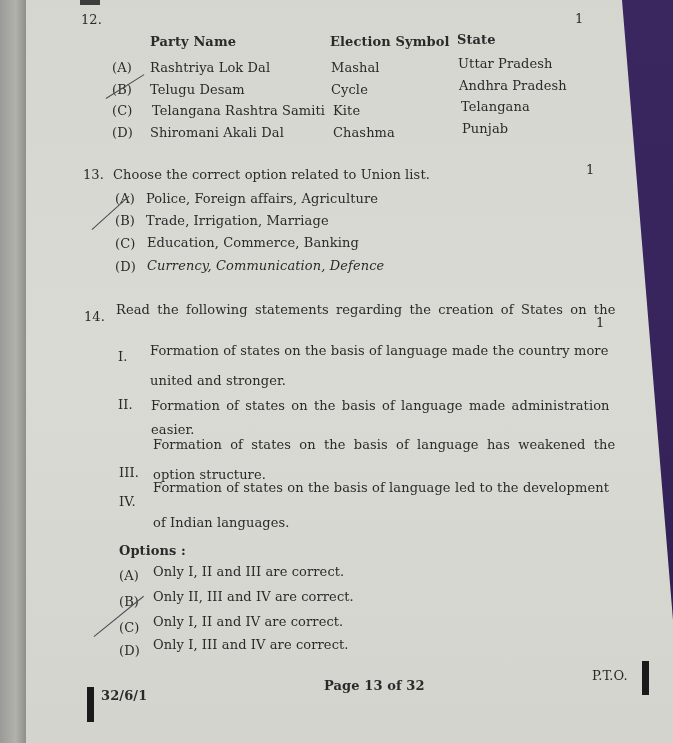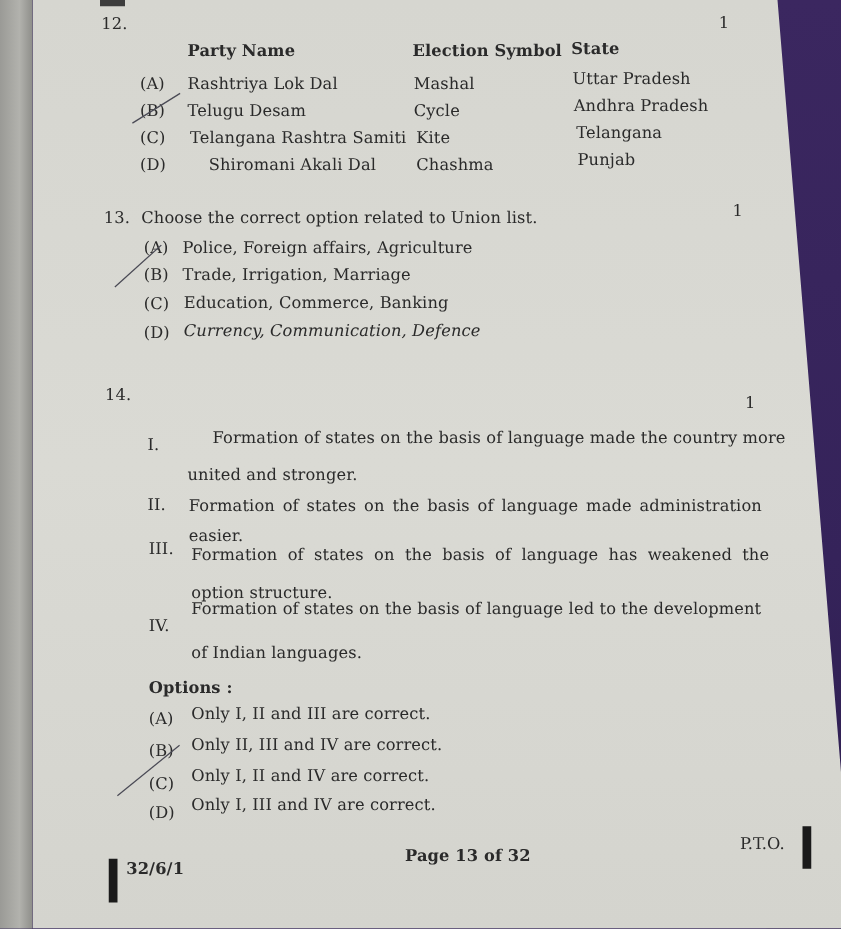--- a/index.html
+++ b/index.html
@@ -64,21 +64,21 @@
     <div class="t" style="left:459px;top:78px;">Andhra Pradesh</div>
   </div>
   <div>
     <div class="t" style="left:112px;top:103px;">(C)</div>
     <div class="t" style="left:140px;top:103px;margin-left:12px;">Telangana Rashtra Samiti</div>
     <div class="t" style="left:333px;top:103px;">Kite</div>
     <div class="t" style="left:461px;top:99px;">Telangana</div>
   </div>
   <div>
     <div class="t" style="left:112px;top:125px;">(D)</div>
-    <div class="t" style="left:150px;top:125px;margin-left:17px;">Shiromani Akali Dal</div>
+    <div class="t" style="left:150px;top:125px;">Shiromani Akali Dal</div>
     <div class="t" style="left:333px;top:125px;">Chashma</div>
     <div class="t" style="left:462px;top:121px;">Punjab</div>
   </div>
   <div class="tick" style="left:106px;top:98px;width:45px;transform:rotate(-32deg);"></div>
 
   <div class="t" style="left:83px;top:167px;">13.</div>
   <div class="t" style="left:113px;top:167px;">Choose the correct option related to Union list.</div>
   <div class="t" style="left:586px;top:162px;">1</div>
 
   <div>
@@ -93,34 +93,35 @@
     <div class="t" style="left:115px;top:236px;">(C)</div>
     <div class="t" style="left:147px;top:235px;">Education, Commerce, Banking</div>
   </div>
   <div>
     <div class="t" style="left:115px;top:259px;">(D)</div>
     <div class="t" style="left:147px;top:258px;font-style:italic;">Currency, Communication, Defence</div>
   </div>
   <div class="tick" style="left:92px;top:229px;width:50px;transform:rotate(-42deg);"></div>
 
   <div class="t" style="left:84px;top:309px;">14.</div>
+  <div class="t" style="left:116px;top:302px;word-spacing:3px;">Read the following statements regarding the creation of States on the</div>
   <div class="t" style="left:596px;top:315px;">1</div>
 
   <div>
     <div class="t" style="left:118px;top:349px;">I.</div>
-    <div class="t" style="left:150px;top:343px;margin-left:20px;">Formation of states on the basis of language made the country more</div>
+    <div class="t" style="left:150px;top:343px;">Formation of states on the basis of language made the country more</div>
     <div class="t" style="left:150px;top:373px;">united and stronger.</div>
   </div>
   <div>
     <div class="t" style="left:118px;top:397px;">II.</div>
     <div class="t" style="left:151px;top:387px;word-spacing:2px;margin-top:11px;">Formation of states on the basis of language made administration</div>
     <div class="t" style="left:151px;top:422px;">easier.</div>
   </div>
   <div>
-    <div class="t" style="left:119px;top:432px;">III.</div>
+    <div class="t" style="left:119px;top:465px;">III.</div>
     <div class="t" style="left:153px;top:437px;word-spacing:4px;">Formation of states on the basis of language has weakened the</div>
     <div class="t" style="left:153px;top:467px;">option structure.</div>
   </div>
   <div>
     <div class="t" style="left:119px;top:494px;">IV.</div>
     <div class="t" style="left:153px;top:480px;">Formation of states on the basis of language led to the development</div>
     <div class="t" style="left:153px;top:515px;">of Indian languages.</div>
   </div>
 
   <div class="t b" style="left:119px;top:543px;">Options :</div>

